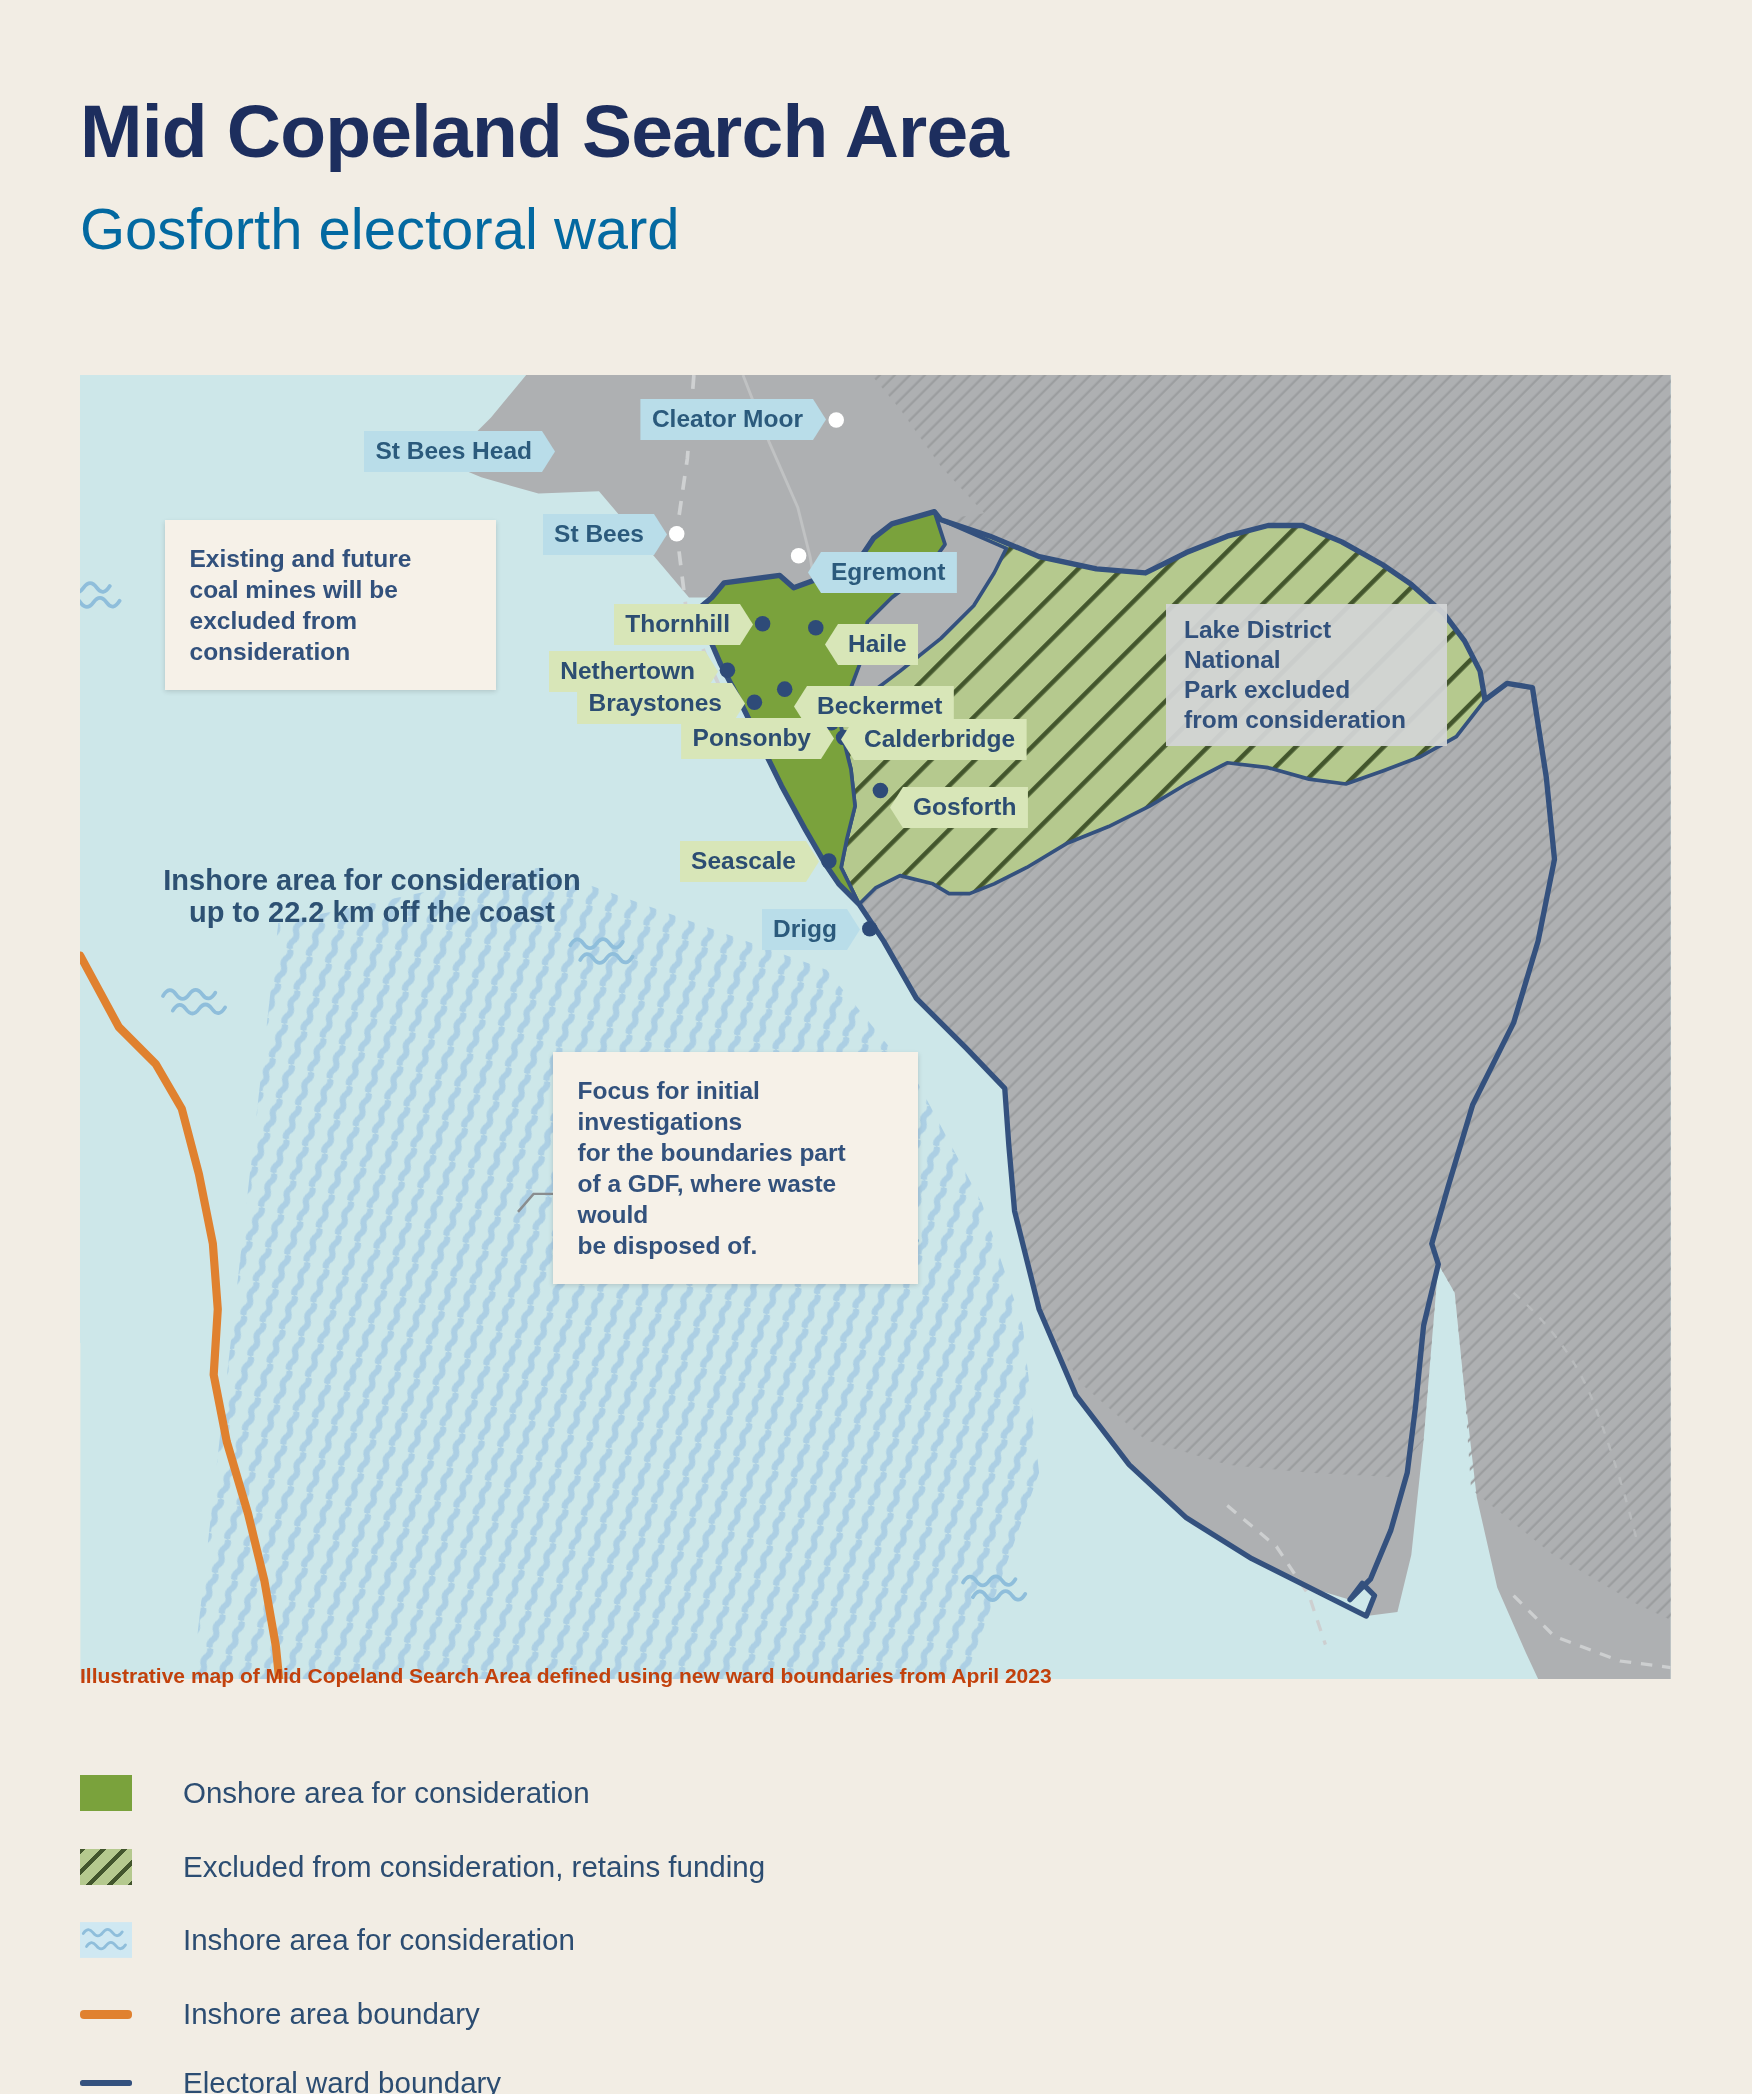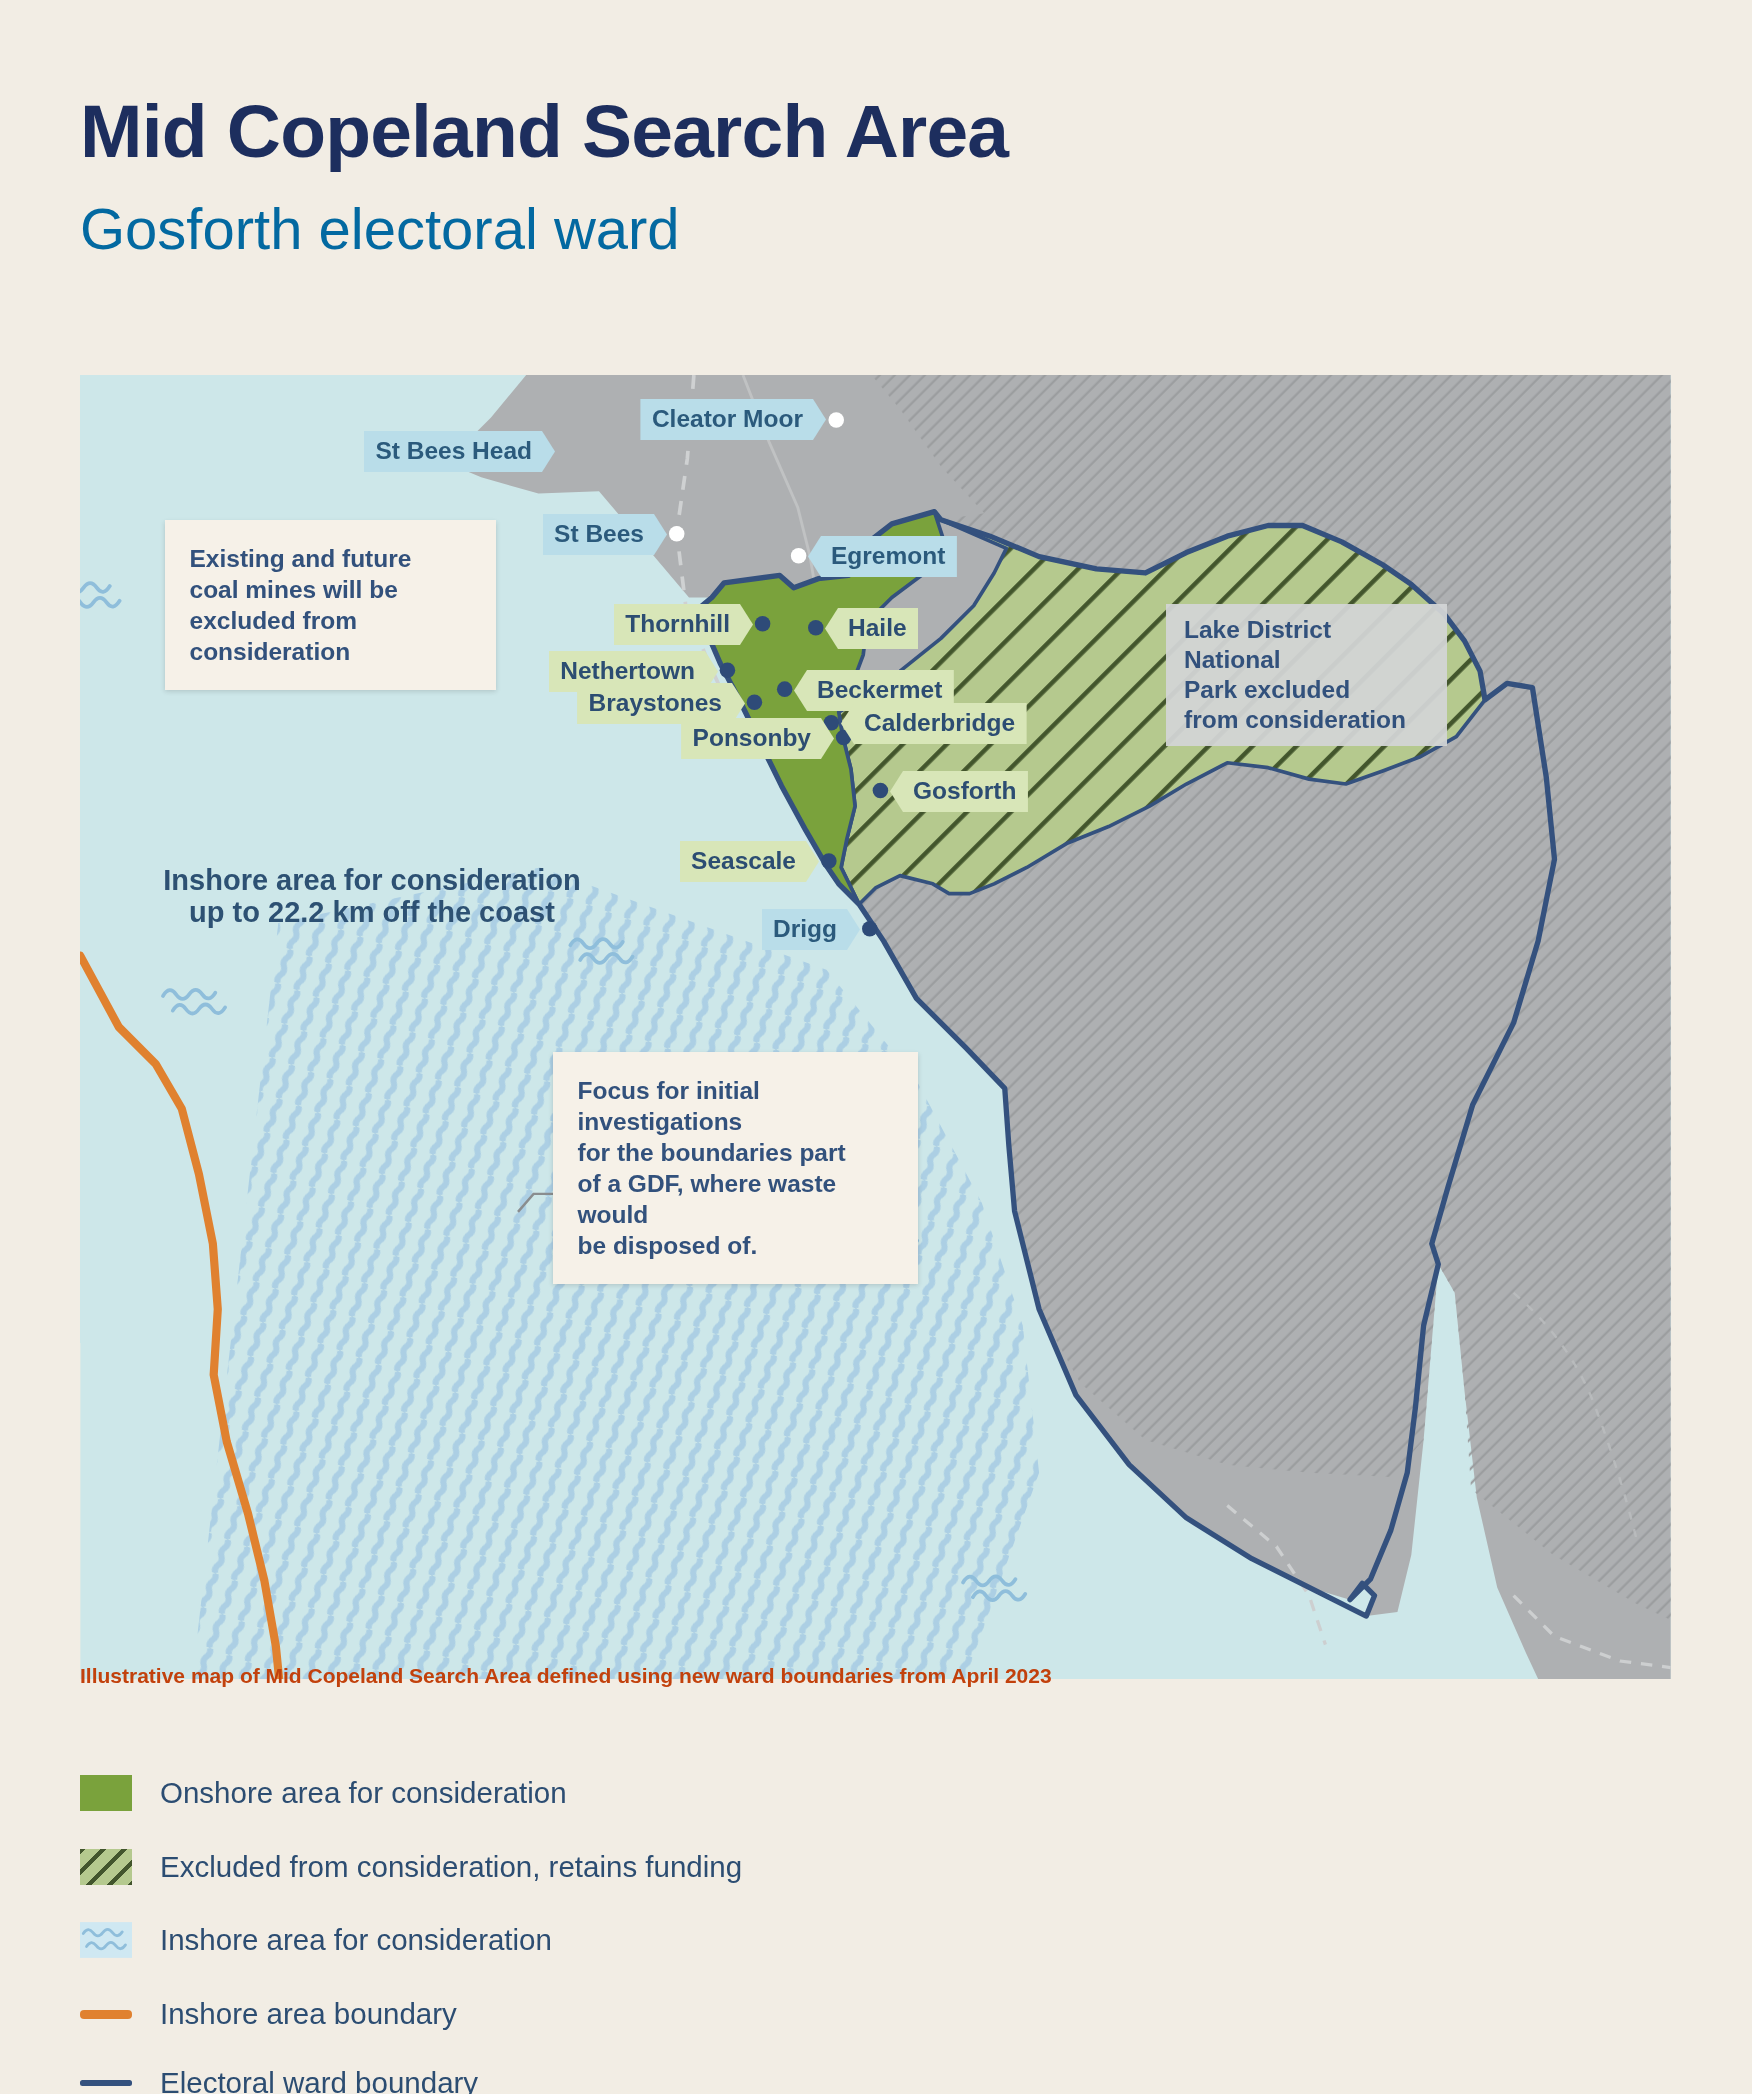--- a/index.html
+++ b/index.html
@@ -17,36 +17,36 @@
   #map{position:absolute;left:80px;top:375px;width:1591px;height:968px;background:#cde7e9;}
   #map svg{position:absolute;left:0;top:0;}
 
   .tag{position:absolute;font-size:24.5px;font-weight:600;line-height:1;
        padding:8.2px 11.5px;white-space:nowrap;color:#2c4d72;z-index:4;}
   .tag.blue{background:#b9dde9;color:#2b5a7c;}
   .tag.green{background:#d8e6b8;}
   .tip-right{clip-path:polygon(0 0,calc(100% - 13px) 0,100% 50%,calc(100% - 13px) 100%,0 100%);
              padding-right:23px;}
   .tip-left{clip-path:polygon(13px 0,100% 0,100% 100%,13px 100%,0 50%);
-            padding-left:23px;}
+            padding-left:23px;margin-top:16px;}
 
   .callout{position:absolute;background:#f6f1e8;color:#32517c;z-index:5;
            font-size:24.5px;font-weight:700;line-height:31px;padding:23px 24.5px;
            box-shadow:0 1.6px 4.9px rgba(40,40,40,.18);}
   .callout span{display:block;}
   #note-lake{position:absolute;background:rgba(210,212,214,.94);color:#32517c;z-index:5;
            font-size:24.5px;font-weight:700;line-height:30px;padding:11px 18px;}
   #note-lake span{display:block;}
   #note-inshore{position:absolute;left:79px;top:489px;width:426px;text-align:center;
            color:#2d5173;font-size:29px;font-weight:700;line-height:32px;z-index:3;}
   #note-inshore span{display:block;}
 
   
   #caption{position:absolute;left:80px;top:1664px;font-size:21px;font-weight:700;color:#c2410c;}
-  .legend-row{position:absolute;left:80px;height:38px;display:flex;align-items:center;}
+  .legend-row{position:absolute;left:80px;height:38px;display:flex;align-items:center;gap:23px;}
   .legend-row .lab{margin-left:28px;font-size:29.5px;font-weight:400;color:#2c4d72;}
   .sw{width:52px;height:36px;flex:0 0 auto;}
   .sw-onshore{background:#7aa23c;}
   .sw-excluded{background:repeating-linear-gradient(135deg,#42552c 0 4.1px,#b5c98e 4.1px 14.7px);}
   .sw-line{height:36px;display:flex;align-items:center;}
   .sw-orange{width:52px;height:9px;border-radius:4.1px;background:#e0812f;}
   .sw-navy{width:52px;height:5.7px;border-radius:2.5px;background:#34517e;}
 </style>
 </head>
 <body>

